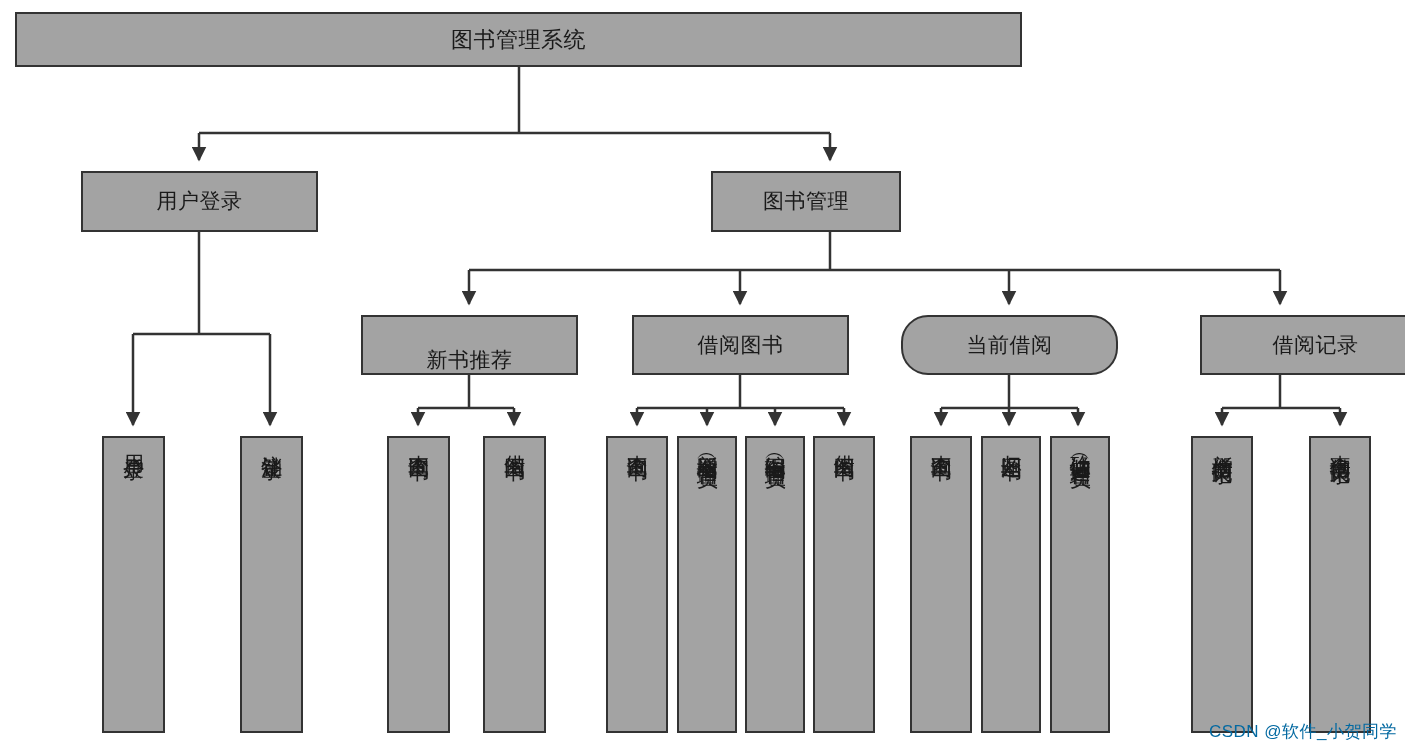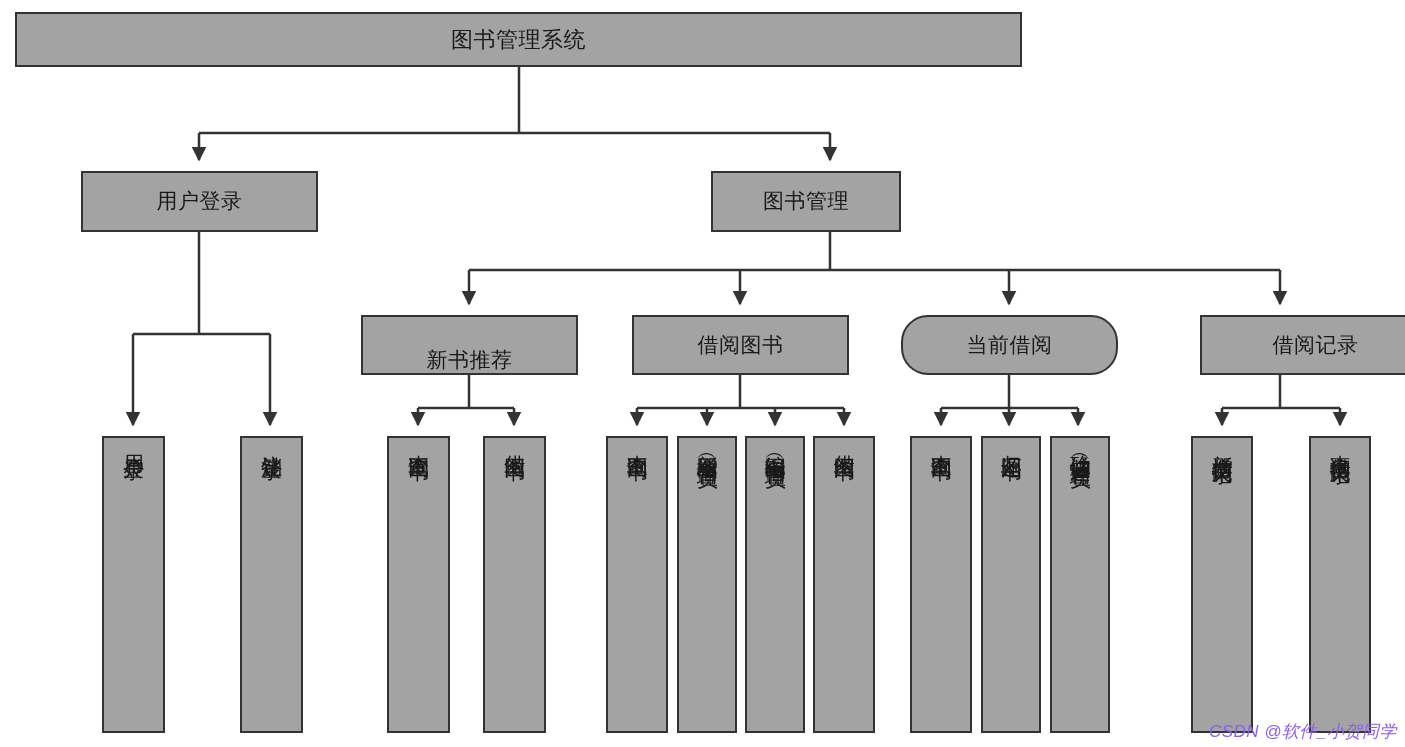--- a/index.html
+++ b/index.html
@@ -61,25 +61,24 @@
     line-height: 1.35;
     letter-spacing: 2px;
     white-space: normal;
     margin: 0 auto;
   }
   .watermark {
     position: absolute;
     right: 8px;
     bottom: 4px;
     font-size: 17px;
-    color: #8b5cf6;
+    color: #0369a1;
     letter-spacing: 0.5px;
     white-space: nowrap;
     pointer-events: none;
-    font-style: italic;
   }
 </style>
 </head>
 <body>
 
 <div id="diagram-root">
 
   <svg class="diagram-svg" viewBox="0 0 1405 747">
     <defs>
       <marker id="arrow" viewBox="0 0 10 10" refX="9" refY="5" markerWidth="6" markerHeight="6" orient="auto-start-reverse">

